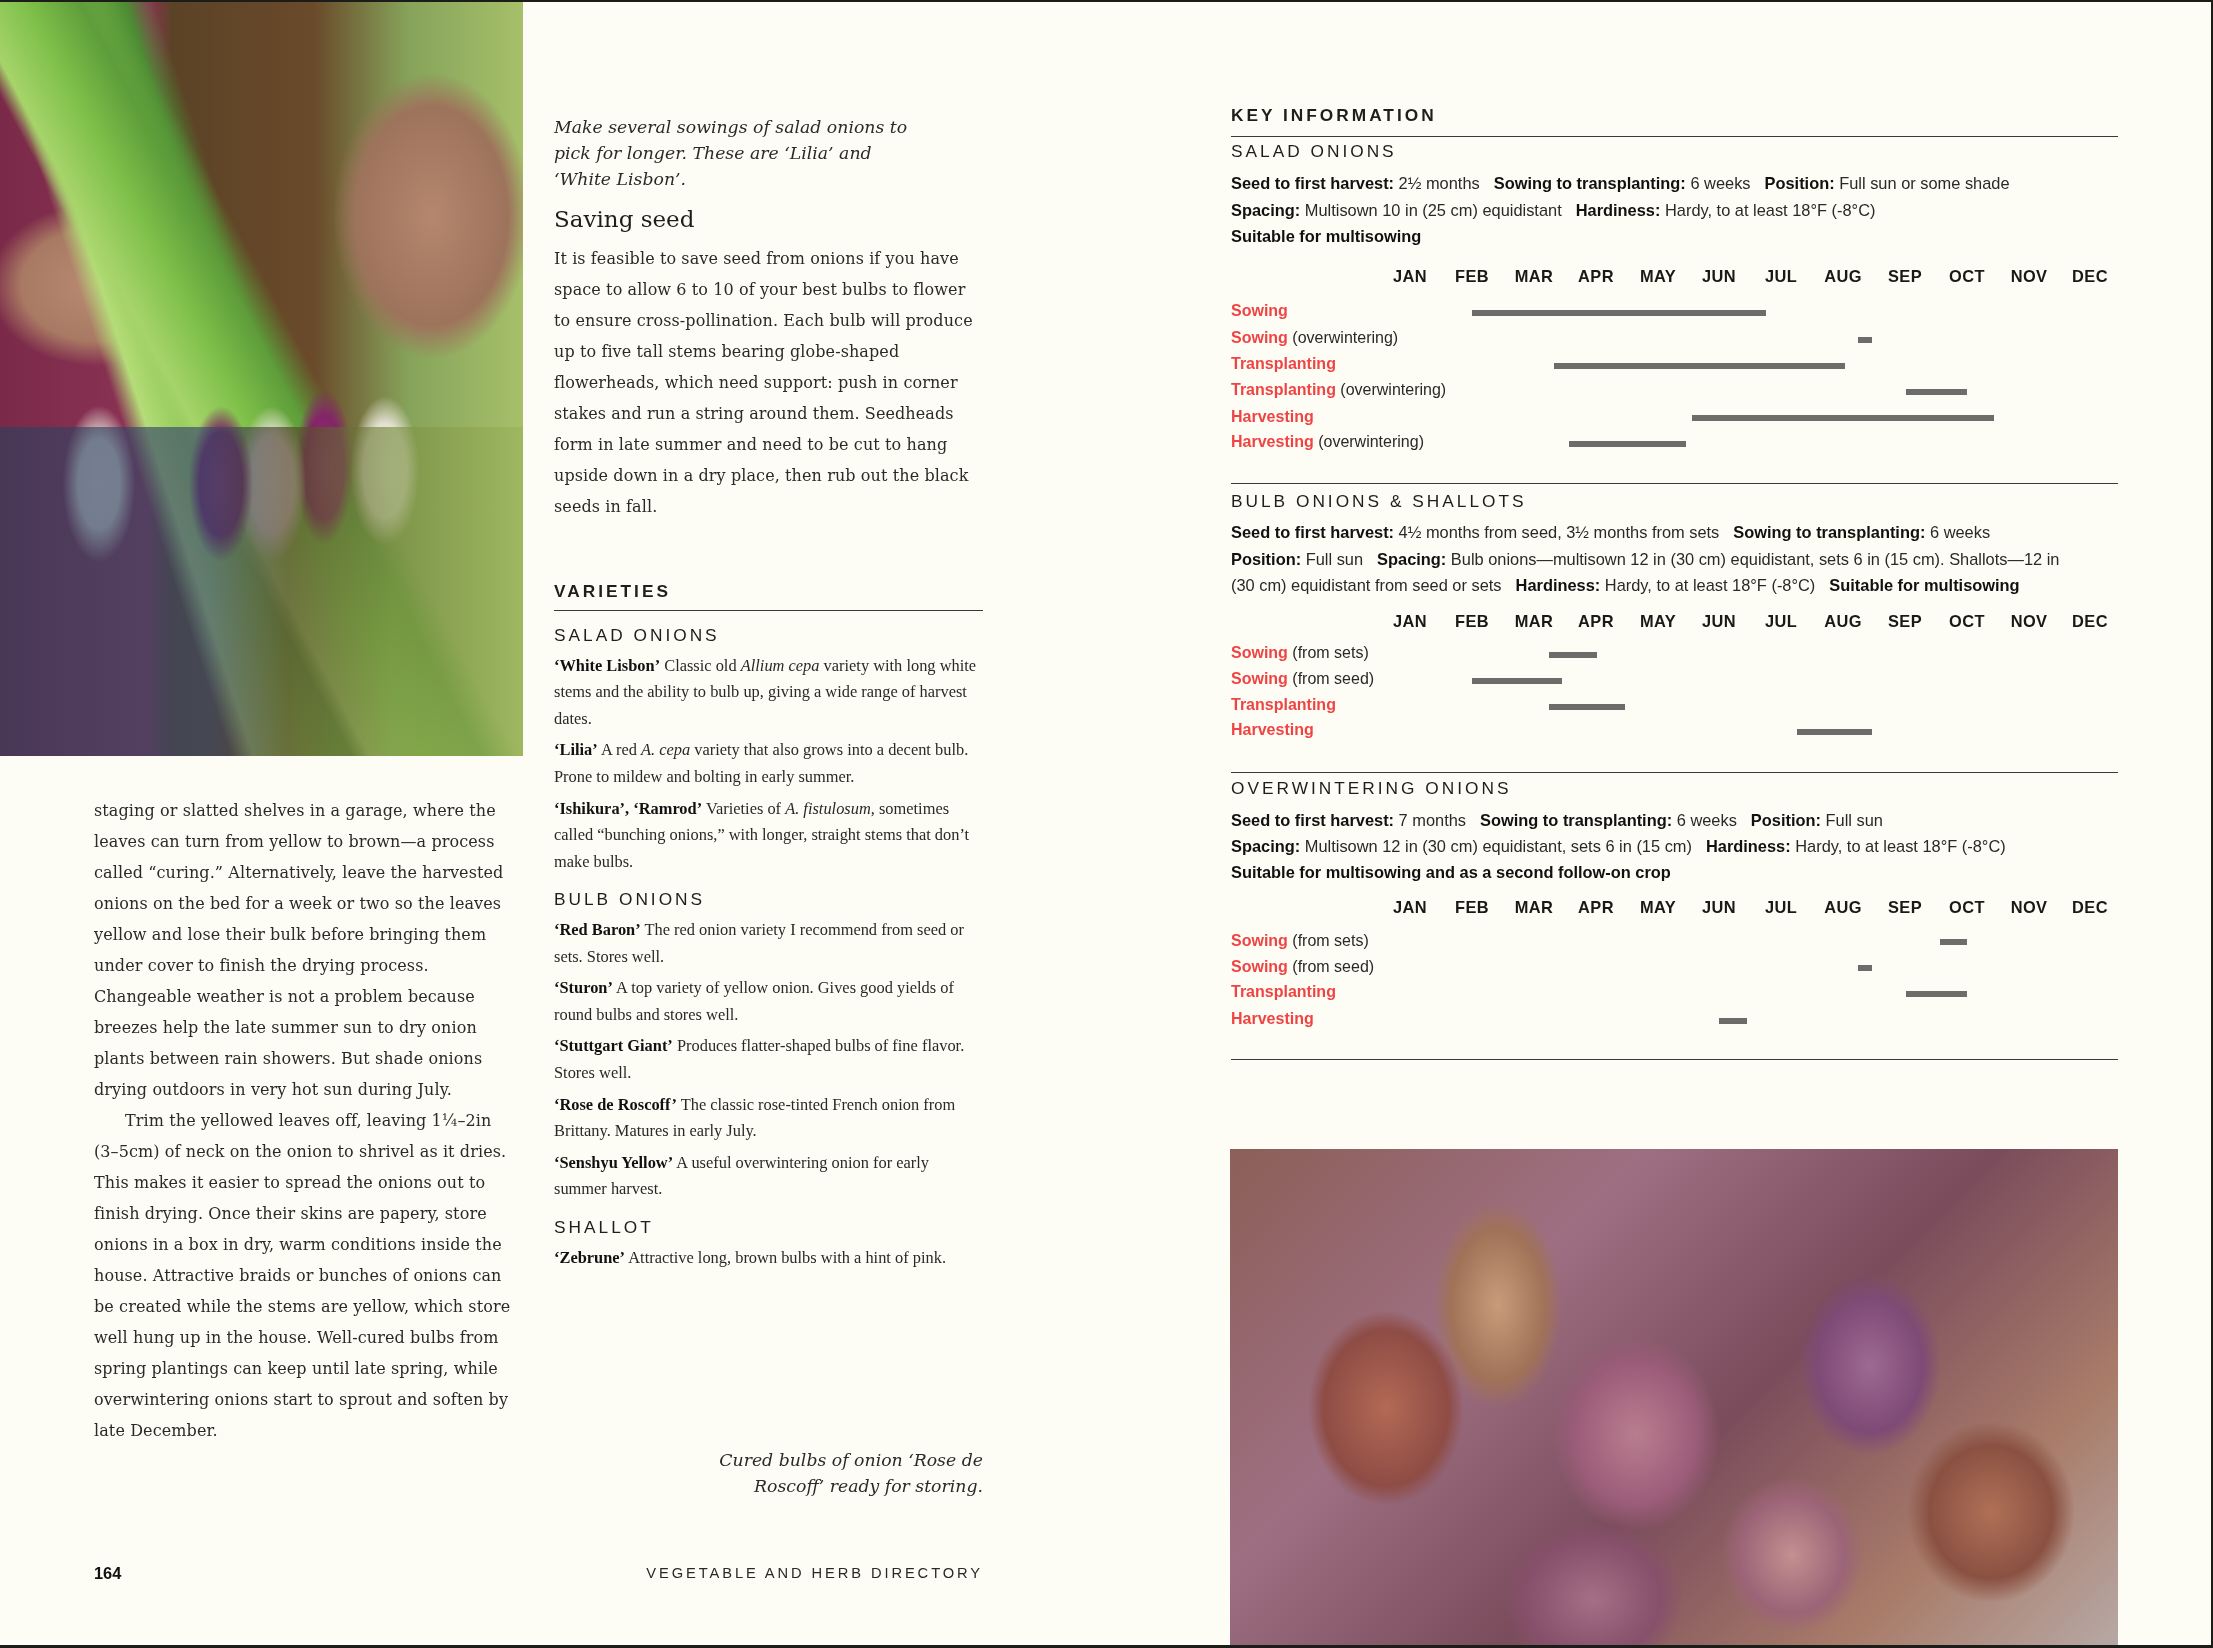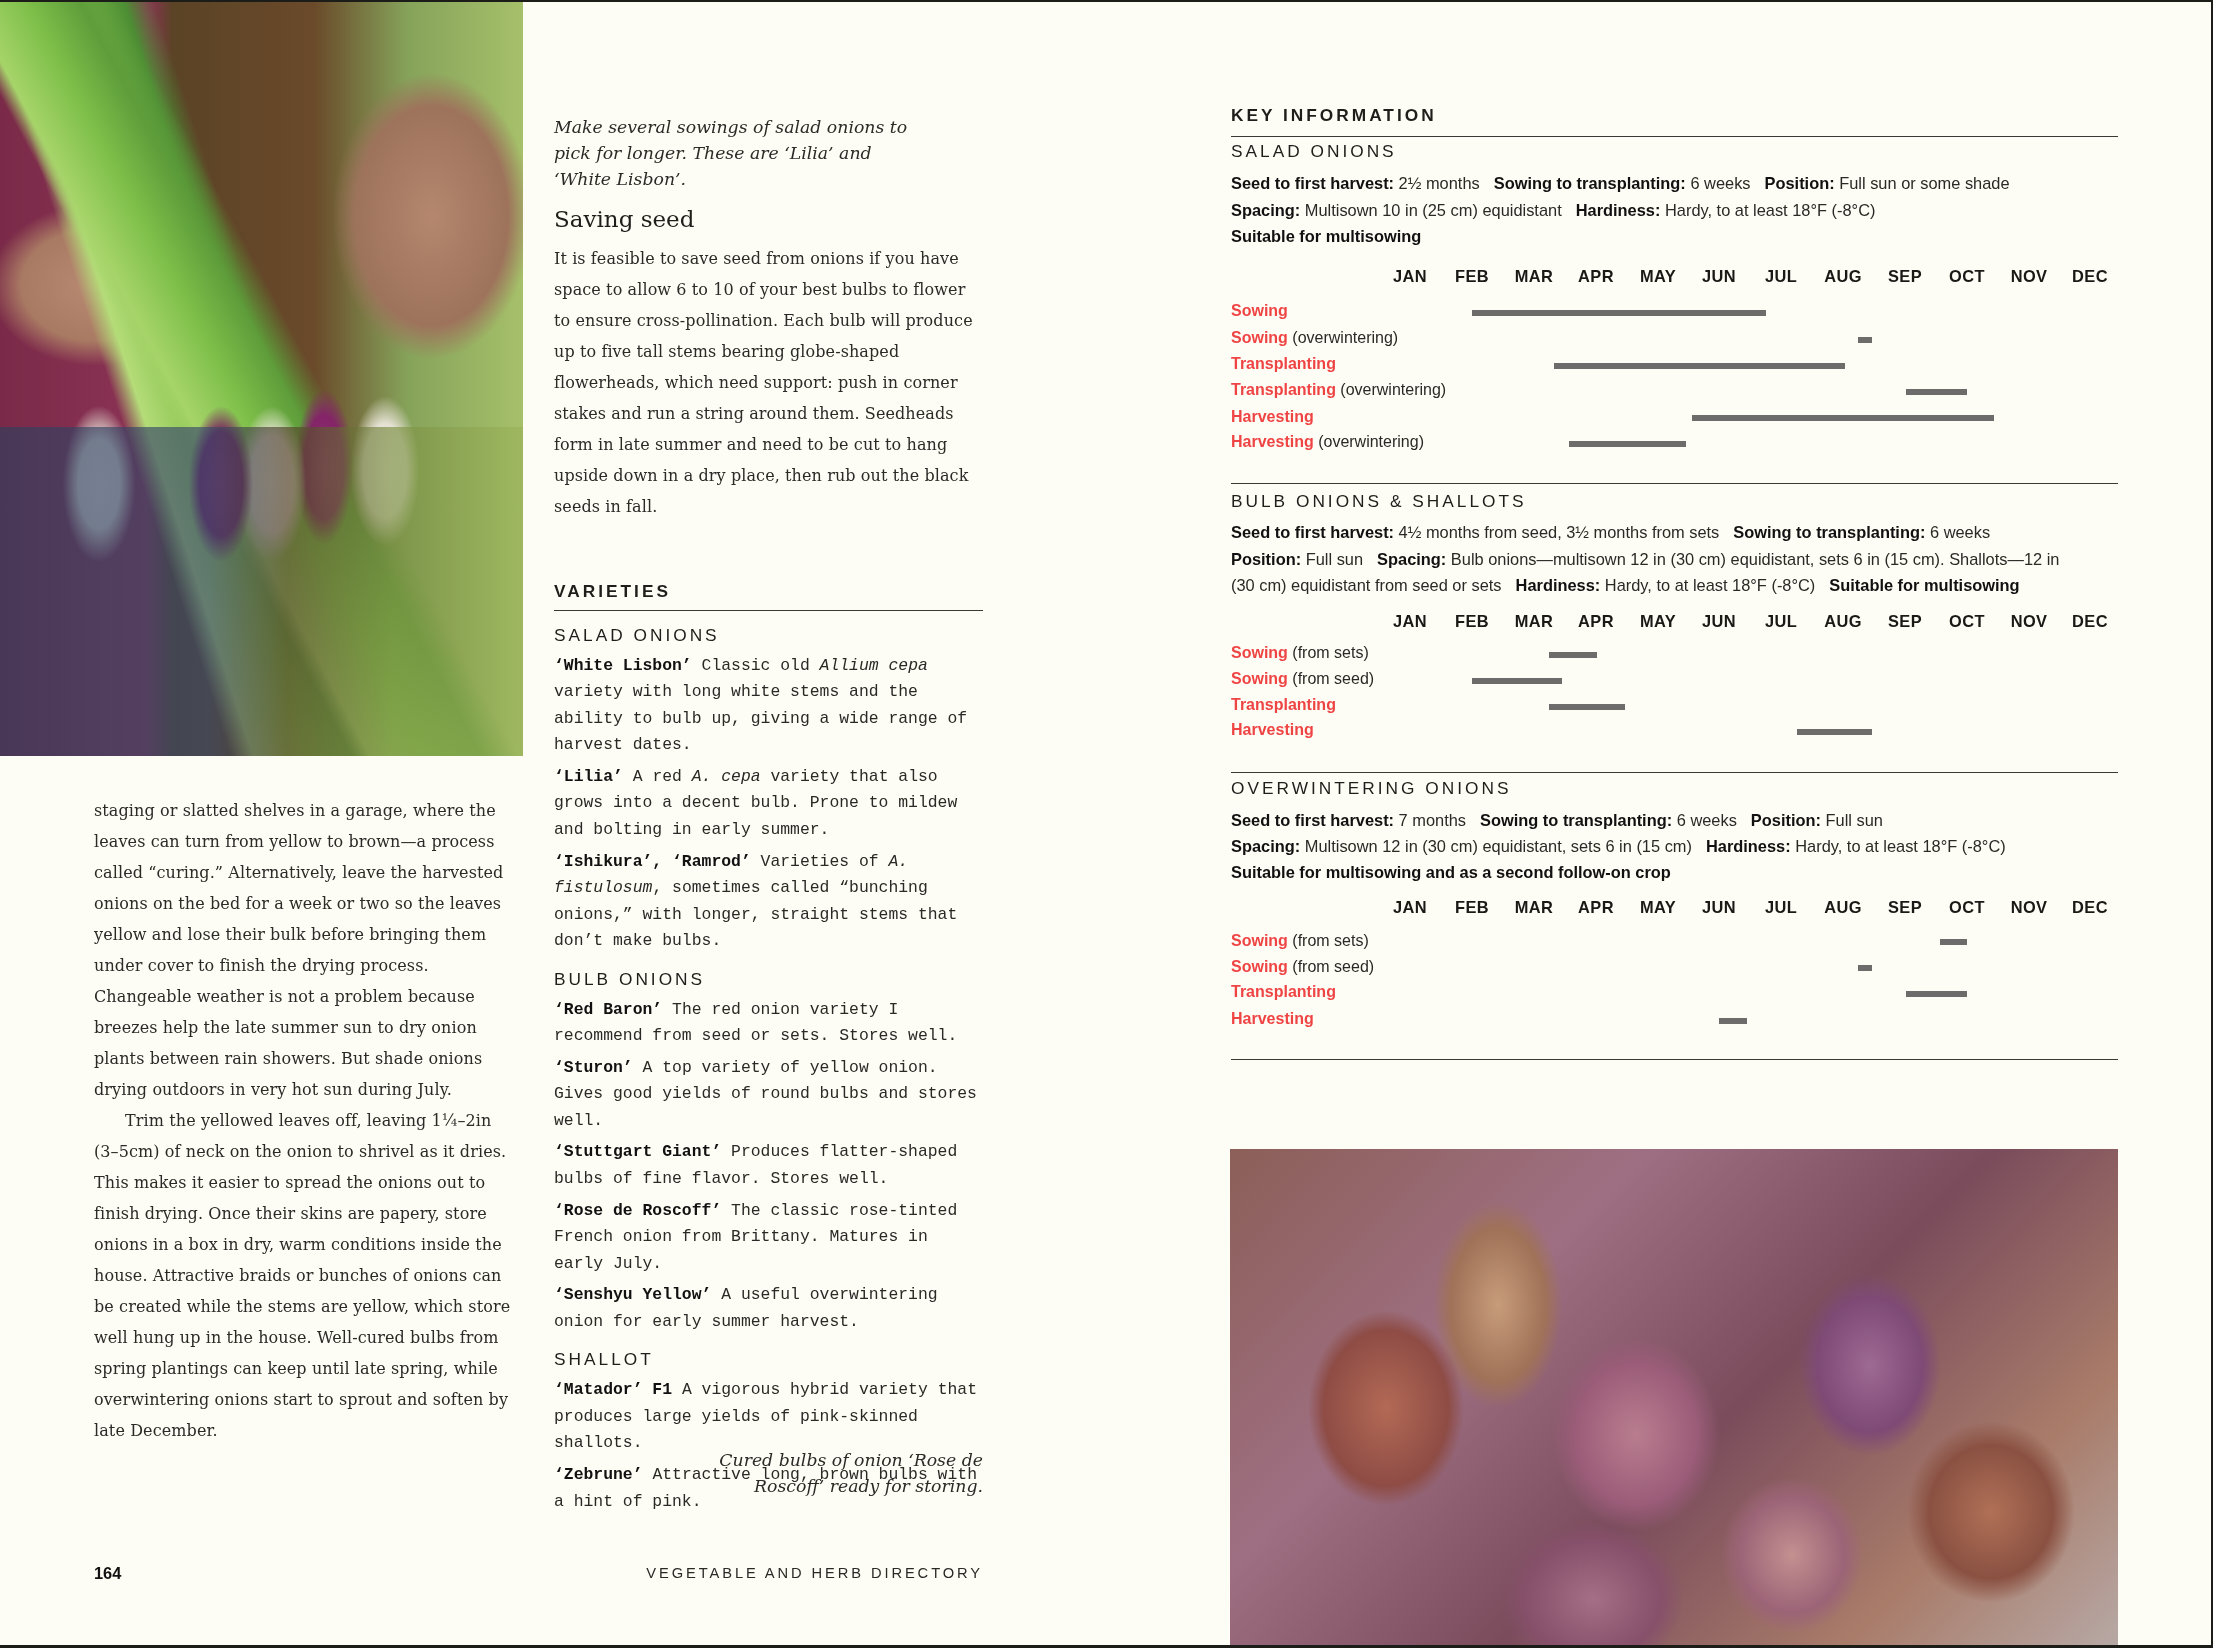--- a/index.html
+++ b/index.html
@@ -40,21 +40,21 @@
   .body-text { font-size:16px; line-height:31px; letter-spacing:0.1px; }
   .body-text p { margin:0; }
   .indent { text-indent:31px; }
 
   .caption { font-family:"DejaVu Serif", serif; font-style:italic; font-size:17.3px; line-height:26px; color:#2b2a27; }
   .heading-serif { font-family:"DejaVu Serif", serif; font-size:23px; color:#1f1e1b; }
   .caps-head { font-family:"Liberation Sans", sans-serif; font-size:17.3px; letter-spacing:3px; color:#1f1e1b; }
   .caps-head.bold { font-weight:bold; }
   .rule { height:1.7px; background:#3a3935; }
 
-  .variety { font-family:Liberation Mono, monospace; font-size:16.4px; line-height:26.5px; color:#2a2926; margin:0 0 5.2px 0; }
+  .variety { font-family:Liberation Serif, serif; font-size:16.4px; line-height:26.5px; color:#2a2926; margin:0 0 5.2px 0; }
   .variety b { color:#111; }
   .variety-group { margin-bottom:14px; }
 
   .info { font-family:"Liberation Sans", sans-serif; font-size:16.4px; line-height:26px; color:#2a2926; }
   .info b { color:#111; }
   .info span.pair { margin-right:14px; }
   .month { position:absolute; width:52px; margin-left:-26px; text-align:center; font-family:"Liberation Sans", sans-serif; font-weight:bold; font-size:16.4px; color:#1a1916; letter-spacing:0.4px; }
   .act-label { position:absolute; left:1231px; font-family:"Liberation Sans", sans-serif; font-size:16px; color:#2a2926; white-space:nowrap; }
   .act-label b { color:#ef4444; }
   .bar { position:absolute; height:6px; background:#6d6c6a; }
@@ -92,21 +92,20 @@
       <div class="variety-group">
         <div class="caps-head" style="margin: 0px 0px 7px;">BULB ONIONS</div>
         <p class="variety"><b>‘Red Baron’</b> <span>The red onion variety I recommend from seed or sets. Stores well.</span></p>
         <p class="variety"><b>‘Sturon’</b> <span>A top variety of yellow onion. Gives good yields of round bulbs and stores well.</span></p>
         <p class="variety"><b>‘Stuttgart Giant’</b> <span>Produces flatter-shaped bulbs of fine flavor. Stores well.</span></p>
         <p class="variety"><b>‘Rose de Roscoff’</b> <span>The classic rose-tinted French onion from Brittany. Matures in early July.</span></p>
         <p class="variety"><b>‘Senshyu Yellow’</b> <span>A useful overwintering onion for early summer harvest.</span></p>
       </div>
       <div class="variety-group">
         <div class="caps-head" style="margin: 0px 0px 7px;">SHALLOT</div>
-        <p class="variety"><b>‘Matador’ F1</b> <span>A vigorous hybrid variety that produces large yields of pink-skinned shallots.</span></p>
         <p class="variety"><b>‘Zebrune’</b> <span>Attractive long, brown bulbs with a hint of pink.</span></p>
       </div>
     </div>
 
   <div class="abs caption" style="left:692px; top:1445px; width:291px; text-align:right;">Cured bulbs of onion ‘Rose de Roscoff’ ready for storing.</div>
 
   <div class="abs footer-num" style="left:94px; top:1562px;">164</div>
   <div class="abs footer-title" style="left:605px; top:1563px; width:378px; text-align:right;">VEGETABLE AND HERB DIRECTORY</div>
 
   <div class="abs caps-head bold" style="left:1231px; top:103px;">KEY INFORMATION</div>

